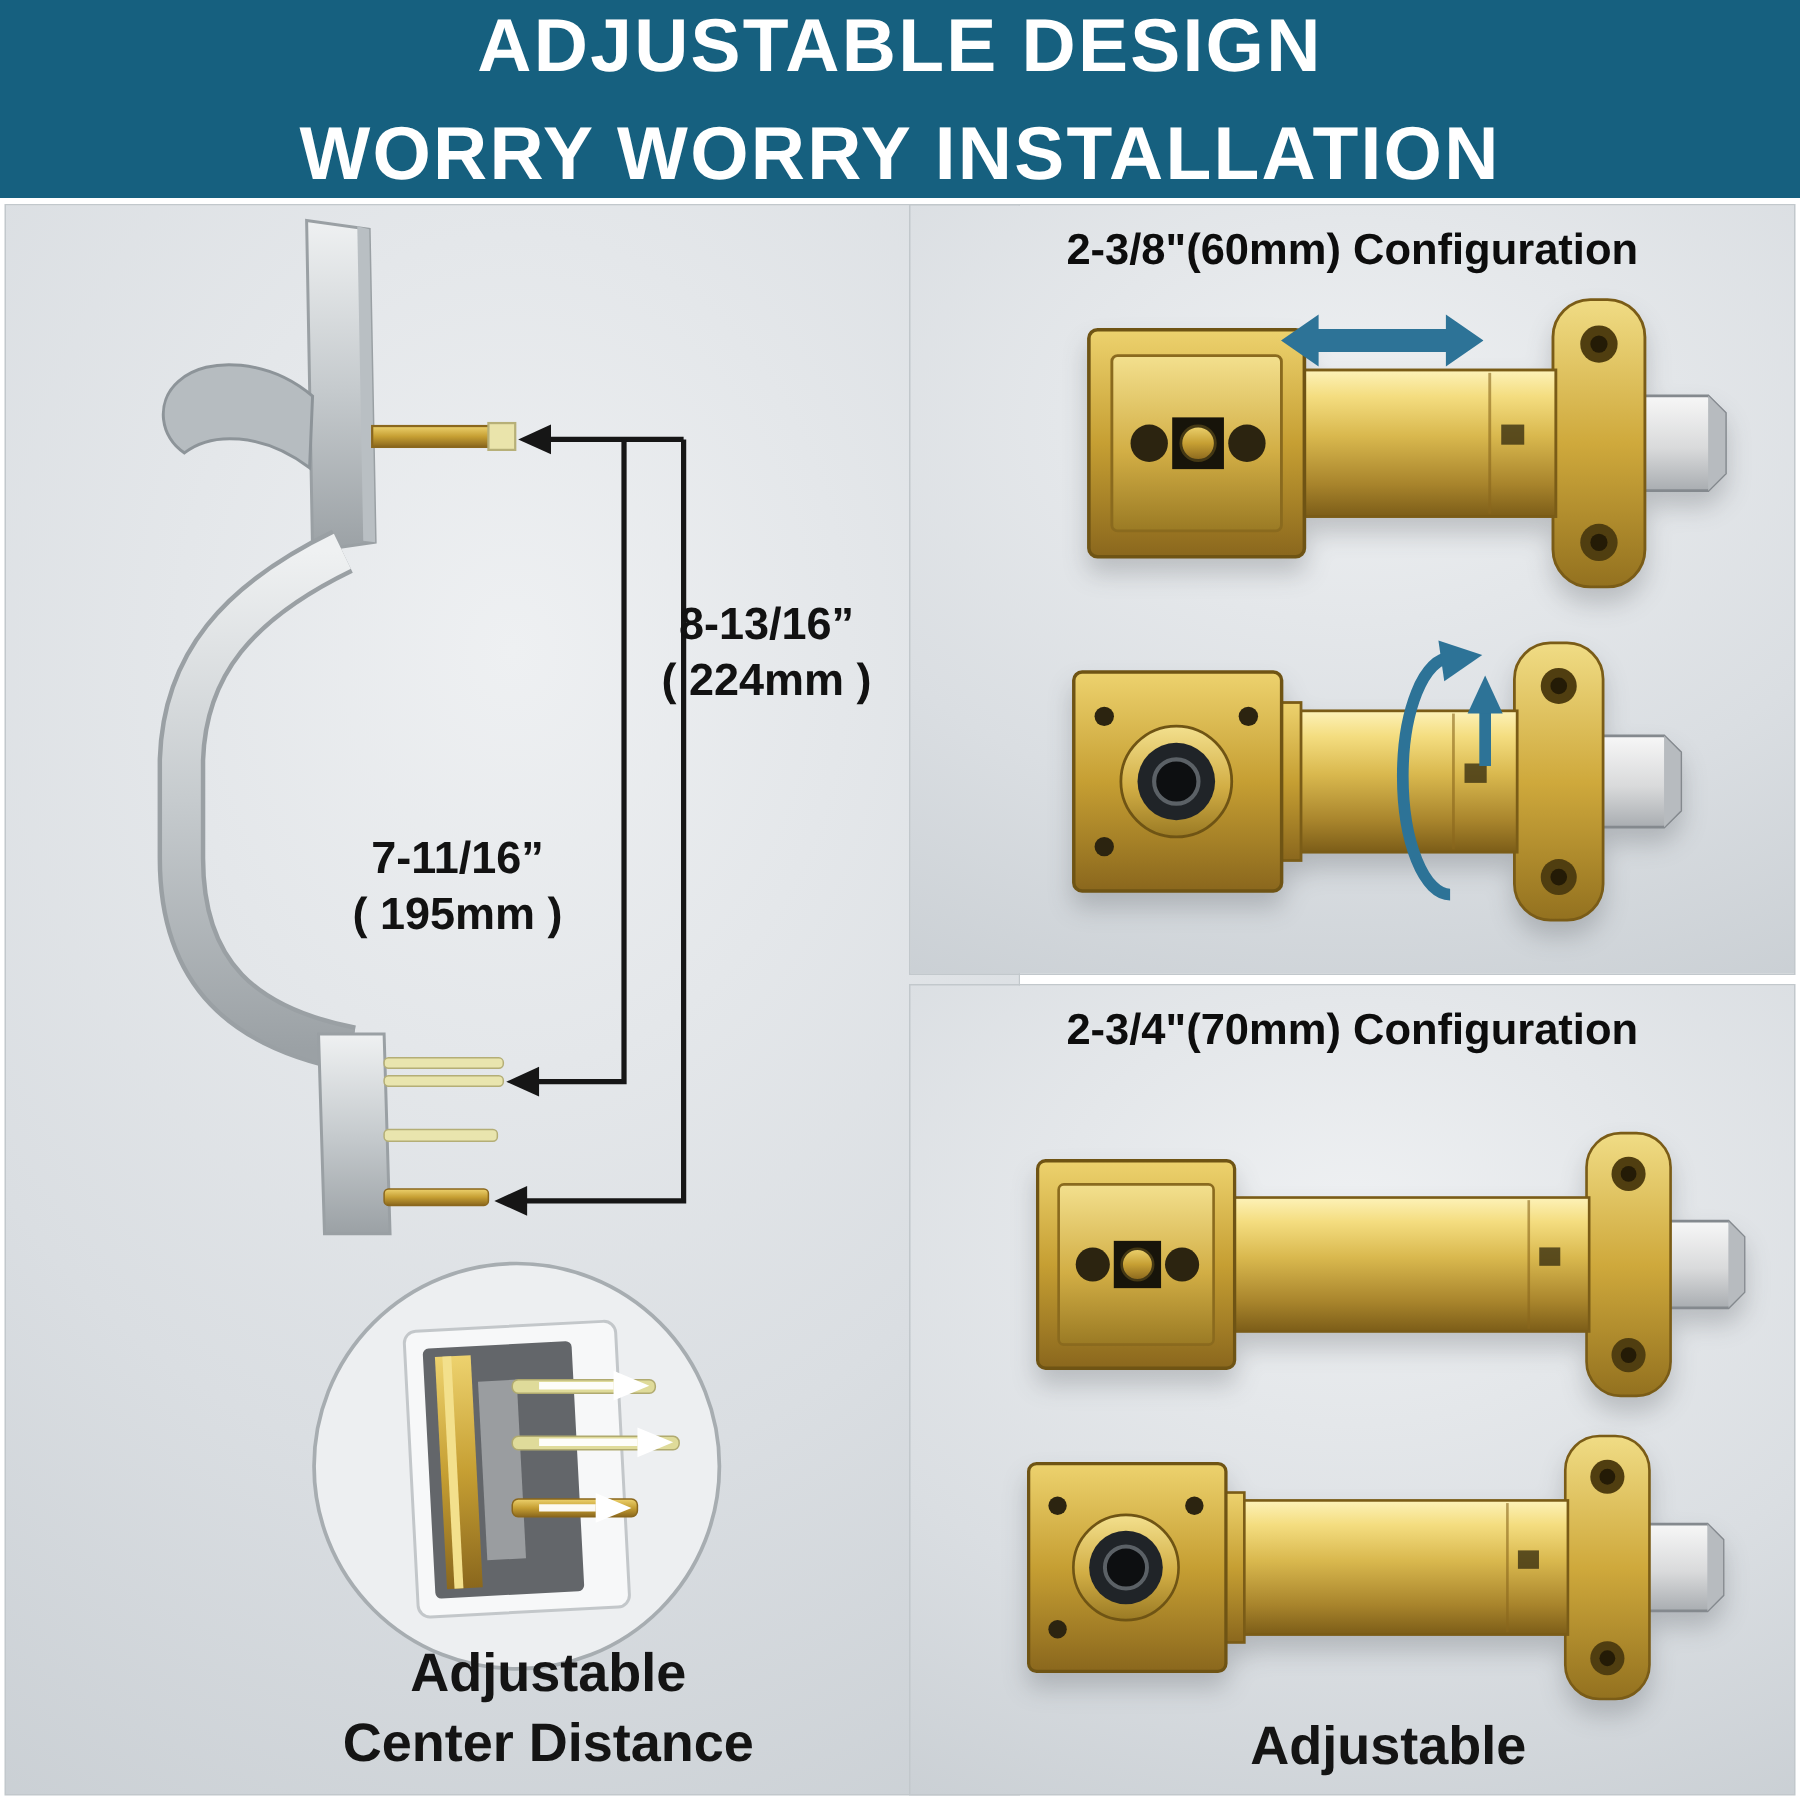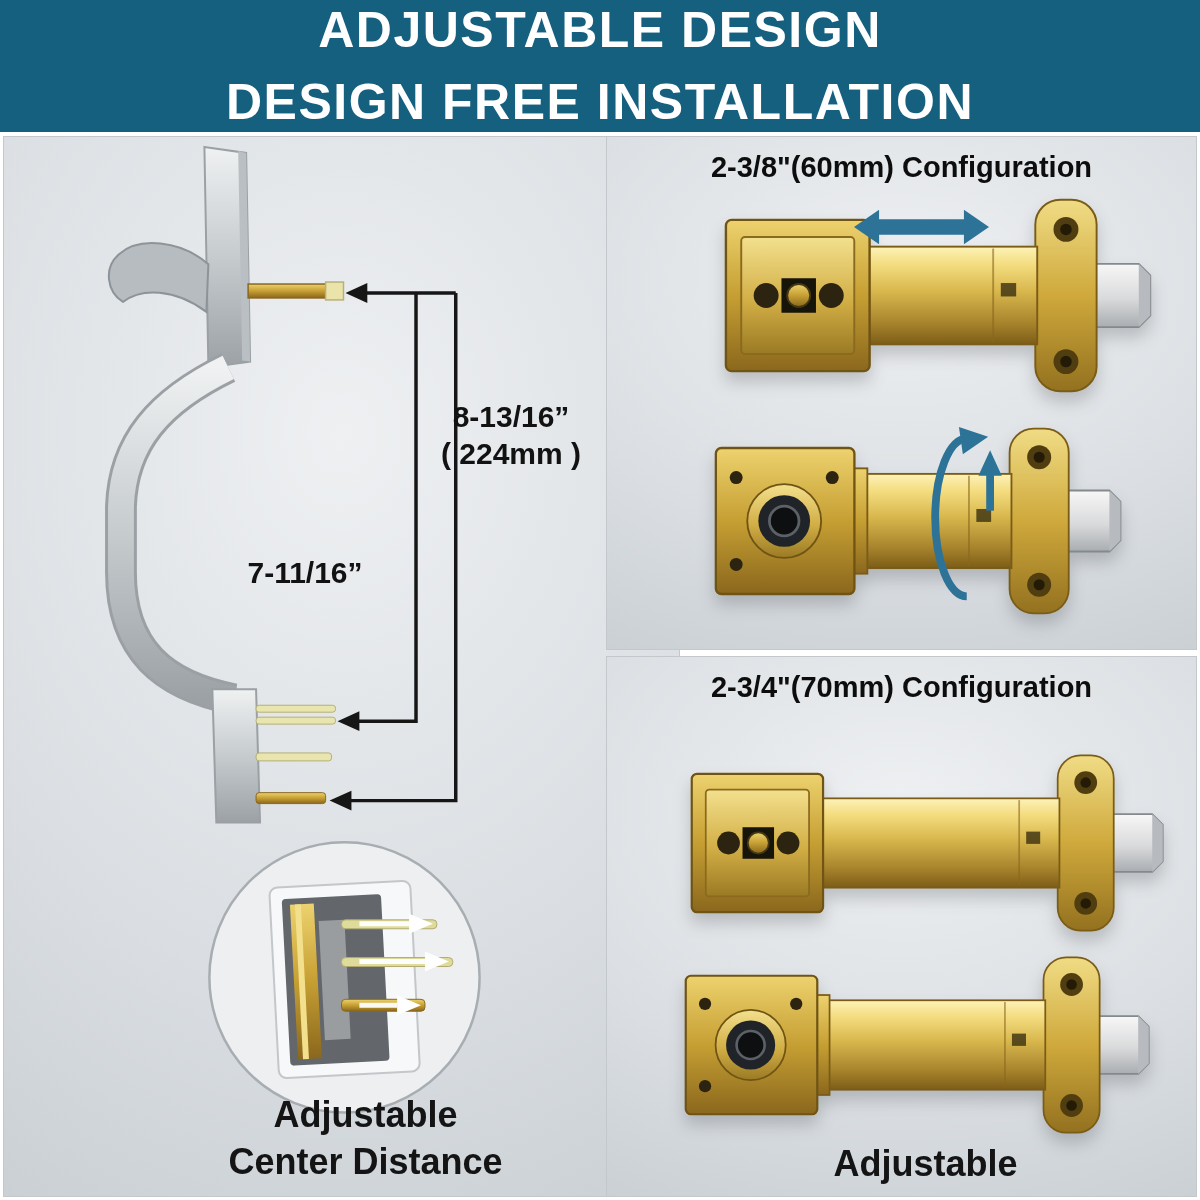--- a/index.html
+++ b/index.html
@@ -66,21 +66,21 @@
         <stop offset=".5" stop-color="#c6cbce"></stop>
         <stop offset="1" stop-color="#9ba1a5"></stop>
     </linearGradient>
   </defs>
 </svg>
 
 <div class="page">
 
   <header class="hdr">
     <div class="hline">ADJUSTABLE DESIGN</div>
-    <div class="hline">DESIGN FREE INSTALLATION</div>
+    <div class="hline">WORRY WORRY INSTALLATION</div>
   </header>
 
   <section class="panel left">
     <div class="art">
       <svg viewBox="0 0 600 1066" width="100%" height="100%">
 
         <polygon points="162,10 204,16 208,226 166,232" fill="url(#gNickel)" stroke="#9aa0a4" stroke-width="2"></polygon>
         <polygon points="196,14 204,16 208,226 200,225" fill="#b9bfc3"></polygon>
 
         <path d="M166,128 C138,104 96,100 76,118 C60,132 64,156 80,166 C98,152 132,152 164,176 Z" fill="#b6bcc0" stroke="#8d9499" stroke-width="2"></path>
@@ -130,20 +130,21 @@
         </g>
       </svg>
     </div>
 
     <div class="measure m224">
       <div>8-13/16”</div>
       <div>( 224mm )</div>
     </div>
     <div class="measure m195">
       <div>7-11/16”</div>
+      <div>( 195mm )</div>
     </div>
 
     <div class="caption capL">
       <div>Adjustable</div>
       <div>Center Distance</div>
     </div>
   </section>
 
   <section class="panel rtop">
     <div class="ptitle">2-3/8"(60mm) Configuration</div>

